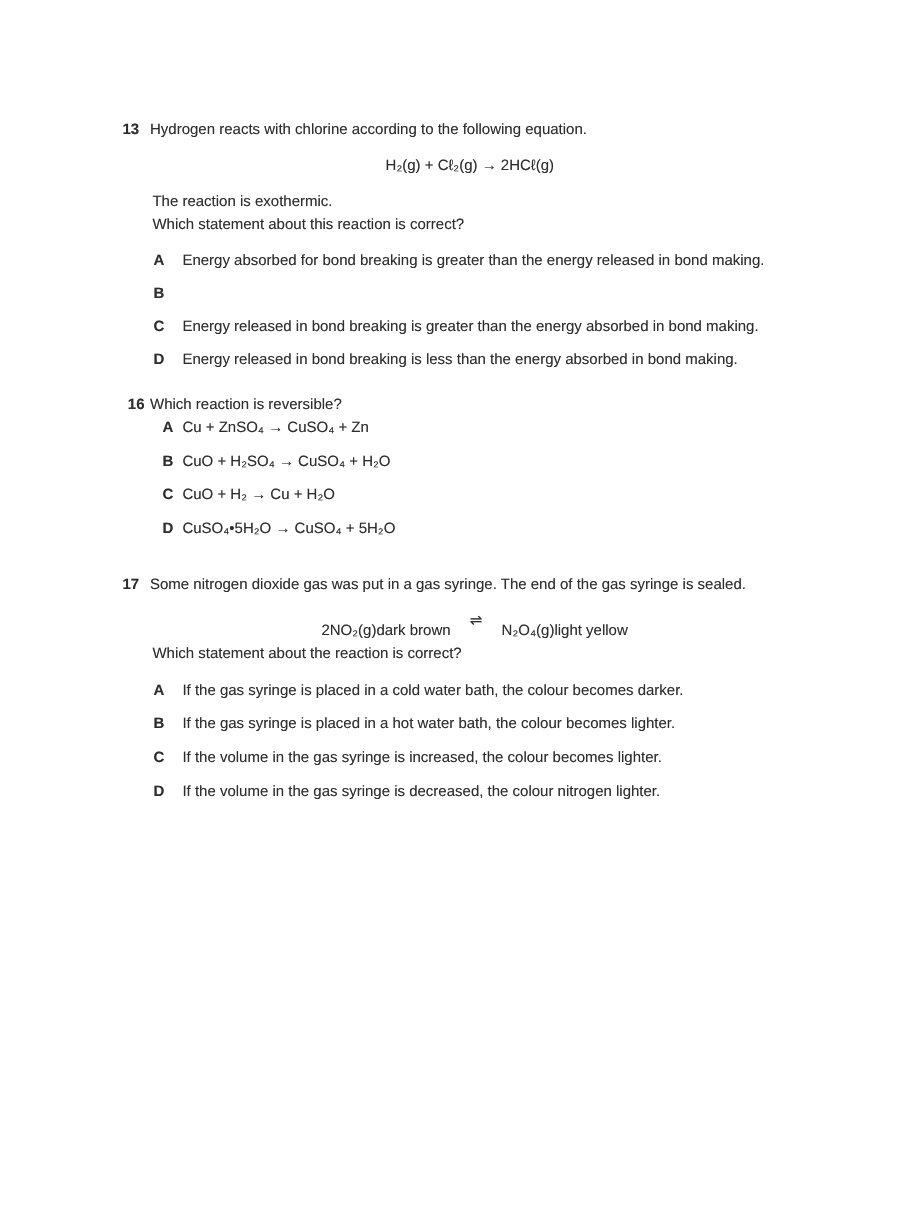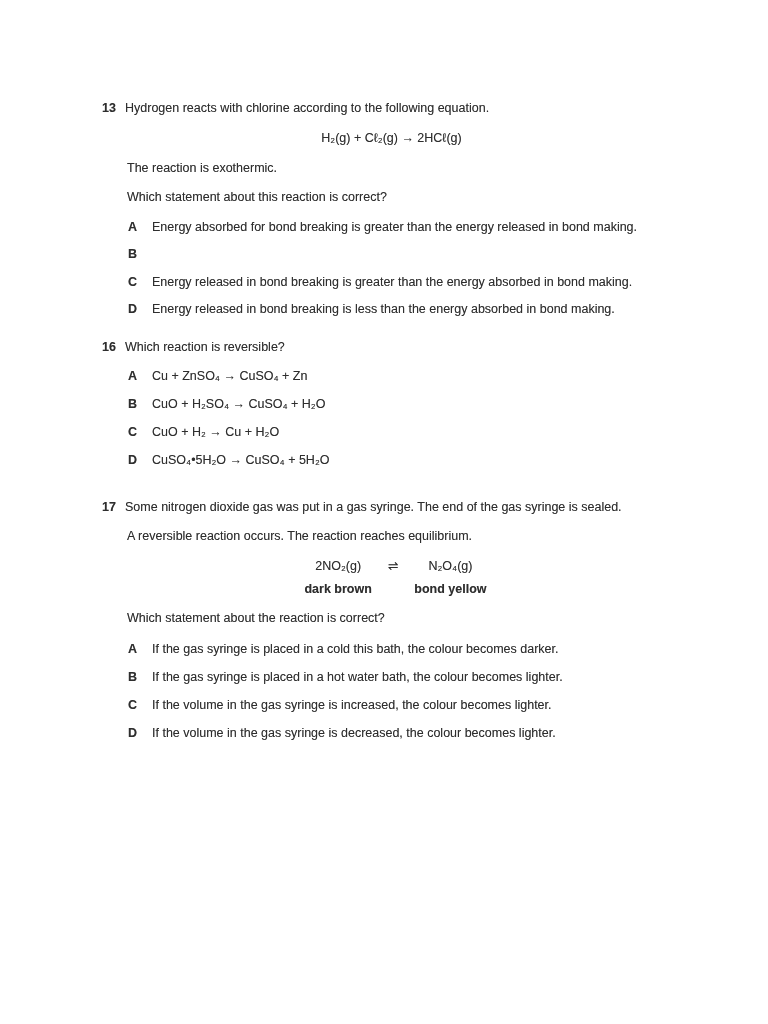--- a/index.html
+++ b/index.html
@@ -11,34 +11,34 @@
     padding-top:101px;
     display:flex;flex-direction:column;
     font-family:"Liberation Sans","DejaVu Sans",sans-serif;
     font-size:12.5px;line-height:15px;
     color:#2e2e2e;
     text-shadow:0 0 0.5px rgba(60,60,60,0.45);
     overflow:hidden;
   }
   p{margin:0;}
   .question{display:flex;flex-direction:column;}
-  .q16{margin-top:23px;}
+  .q16{margin-top:23px;text-align:center;}
   .q17{margin-top:32px;}
   .q-header{display:flex;margin-left:102px;}
   .q-num{font-weight:bold;width:23px;flex:none;}
   .stem{margin-left:127px;}
   .option{display:flex;margin-left:128px;}
   .opt-letter{font-weight:bold;width:24px;flex:none;}
   .equation{text-align:center;padding-left:15px;}
   .equil{display:flex;justify-content:center;align-items:flex-start;padding-left:23px;column-gap:16px;}
-  .species{display:flex;flex-direction:column;align-items:center;}
-  .species-label{margin-top:8px;font-weight:bold;}
+  .species{display:flex;flex-direction:row;align-items:flex-end;}
+  .species-label{margin-top:8px;}
   .mt12{margin-top:12px;}
   .mt13{margin-top:13px;}
-  .mt14{margin-top:14px;}
+  .mt14{margin-top:4px;}
   .mt15{margin-top:15px;}
   .mt16{margin-top:16px;}
   .mt18{margin-top:18px;}
 </style>
 </head>
 <body>
 
 <main class="page">
 
   <section class="question q13">
@@ -87,44 +87,43 @@
       <span class="opt-letter">D</span>
       <span class="opt-text">CuSO₄•5H₂O  →  CuSO₄  +  5H₂O</span>
     </div>
   </section>
 
   <section class="question q17">
     <div class="q-header">
       <span class="q-num">17</span>
       <span class="q-intro">Some nitrogen dioxide gas was put in a gas syringe. The end of the gas syringe is sealed.</span>
     </div>
-    <p class="stem mt14">A reversible reaction occurs. The reaction reaches equilibrium.</p>
     <div class="equil mt15">
       <div class="species">
         <span class="formula">2NO₂(g)</span>
         <span class="species-label">dark brown</span>
       </div>
       <span class="equil-arrow">⇌</span>
       <div class="species">
         <span class="formula">N₂O₄(g)</span>
-        <span class="species-label">bond yellow</span>
+        <span class="species-label">light yellow</span>
       </div>
     </div>
     <p class="stem mt14">Which statement about the reaction is correct?</p>
     <div class="option mt16">
       <span class="opt-letter">A</span>
-      <span class="opt-text">If the gas syringe is placed in a cold this bath, the colour becomes darker.</span>
+      <span class="opt-text">If the gas syringe is placed in a cold water bath, the colour becomes darker.</span>
     </div>
     <div class="option mt13">
       <span class="opt-letter">B</span>
       <span class="opt-text">If the gas syringe is placed in a hot water bath, the colour becomes lighter.</span>
     </div>
     <div class="option mt13">
       <span class="opt-letter">C</span>
       <span class="opt-text">If the volume in the gas syringe is increased, the colour becomes lighter.</span>
     </div>
     <div class="option mt13">
       <span class="opt-letter">D</span>
-      <span class="opt-text">If the volume in the gas syringe is decreased, the colour becomes lighter.</span>
+      <span class="opt-text">If the volume in the gas syringe is decreased, the colour nitrogen lighter.</span>
     </div>
   </section>
 
 </main>
 
 </body></html>

